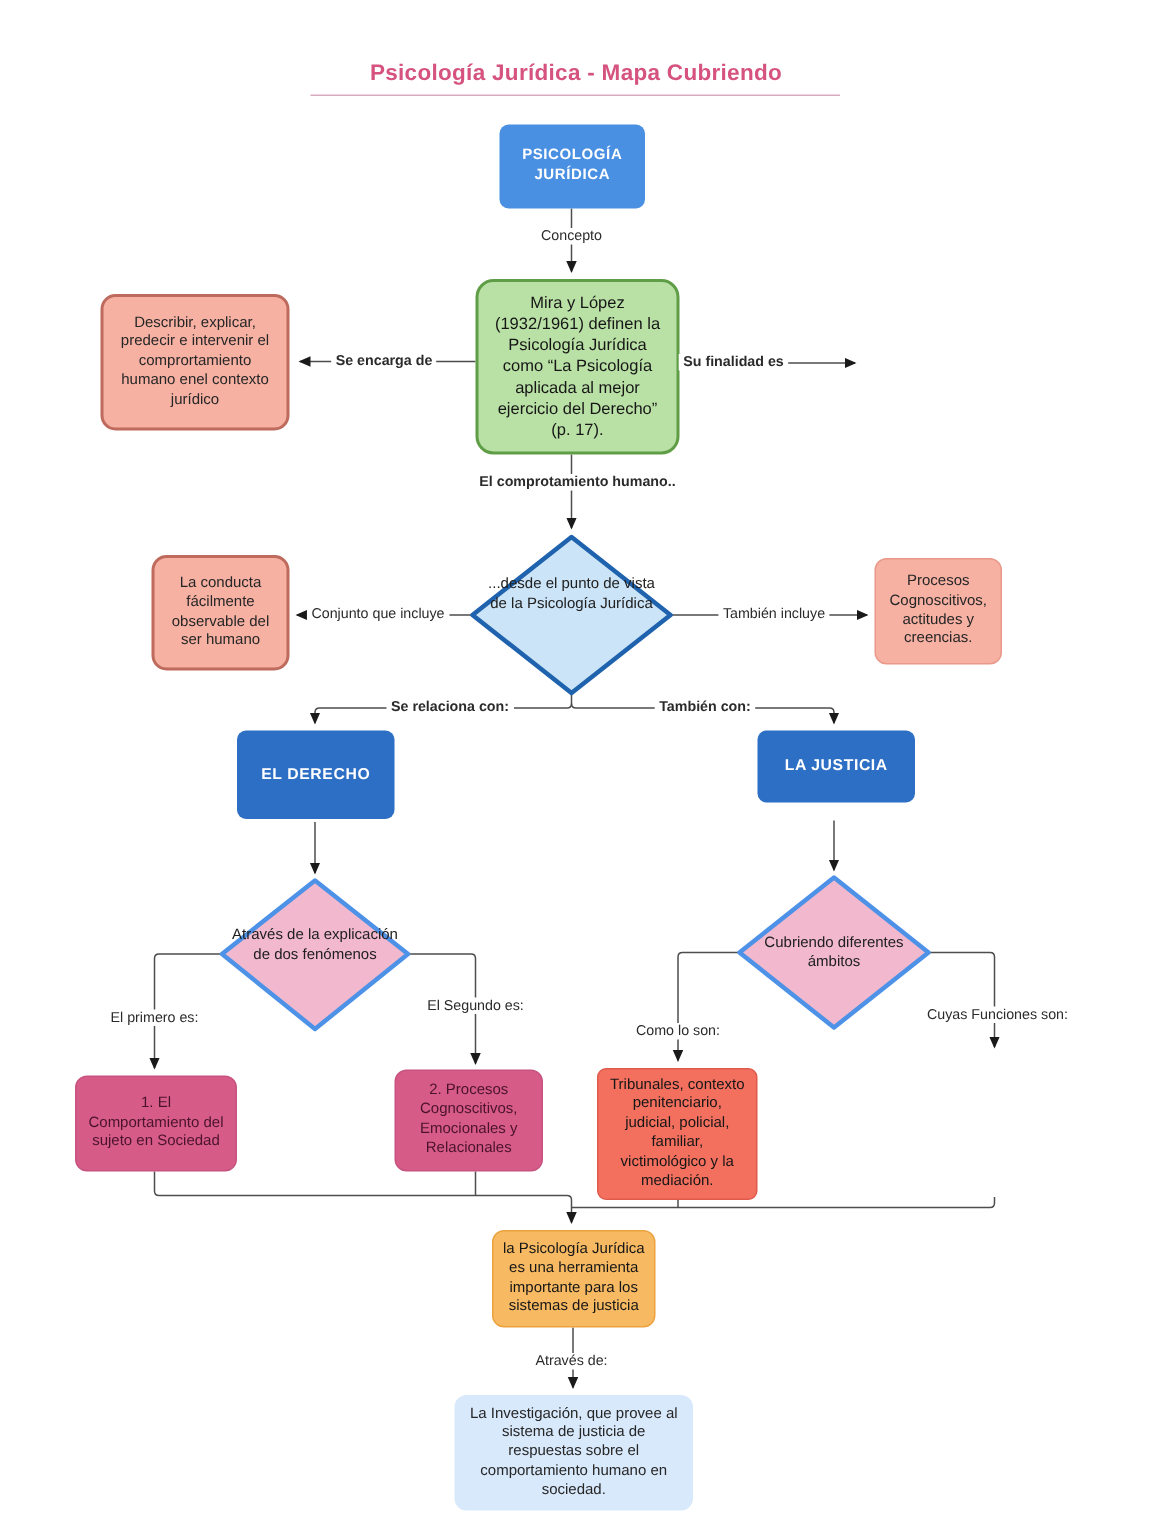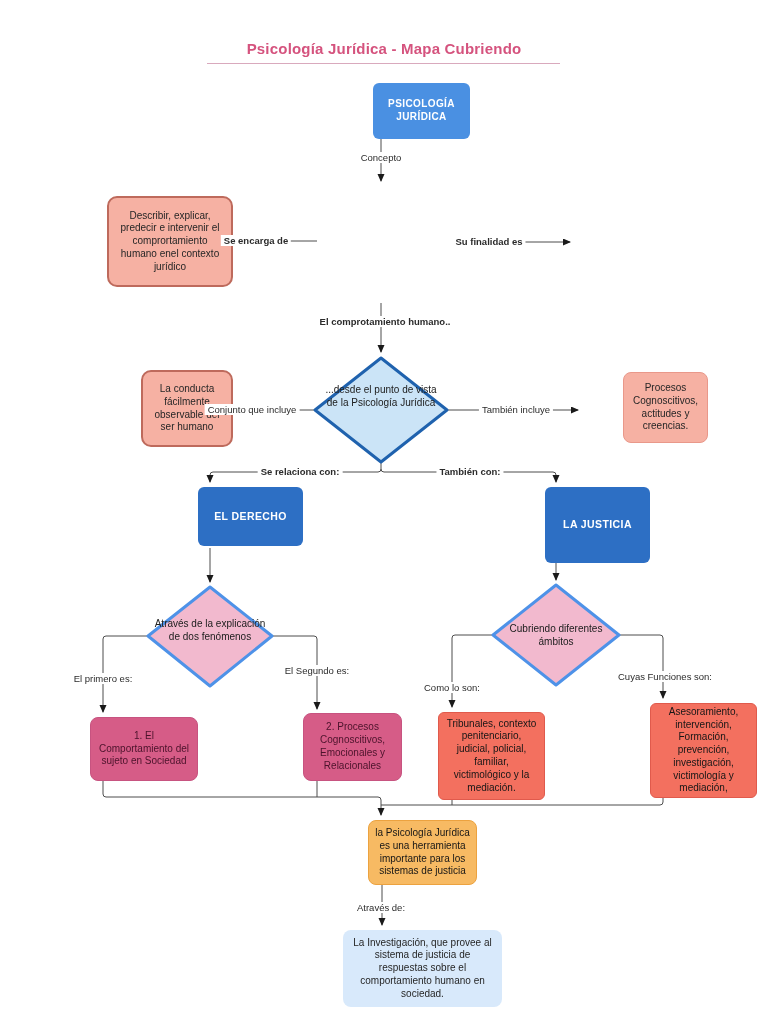--- a/index.html
+++ b/index.html
@@ -5,21 +5,21 @@
   * { margin:0; padding:0; box-sizing:border-box; }
   html,body { background:#ffffff; }
   body { font-family:"Liberation Sans", sans-serif; }
   .canvas { position:relative; width:768px; height:1024px; background:#fff; overflow:hidden; }
   .layer { position:absolute; left:0; top:0; }
   .page-title { position:absolute; left:0; top:40px; width:768px; text-align:center;
                 font-size:15px; font-weight:bold; color:var(--title,#D5537E); letter-spacing:.2px; }
   .title-rule { position:absolute; left:207px; top:63px; width:353px; height:1px;
                 background:var(--title-rule,#D9A9BD); }
   .node { position:absolute; display:flex; align-items:center; justify-content:center;
-          text-align:center; line-height:1.28; padding:0 6px;margin-left:40px; }
+          text-align:center; line-height:1.28; padding:0 6px; }
   .n-blue1 { background:var(--blue-primary,#4A90E2); color:#fff; font-weight:bold; font-size:10px;
              border-radius:6px; letter-spacing:.4px; }
   .n-blue2 { background:var(--blue-secondary,#2D6FC4); color:#fff; font-weight:bold; font-size:10.5px;
              border-radius:6px; letter-spacing:.4px; }
   .n-green { background:var(--green-fill,#B9E0A5); border:2px solid var(--green-stroke,#5F9E47);
              border-radius:12px; font-size:11px; color:#161616; }
   .n-salmon { background:var(--salmon-fill,#F6B1A3); border:2px solid var(--salmon-stroke,#BE6A5C);
               border-radius:10px; font-size:10px; color:#262626; }
   .n-salmon-plain { background:var(--salmon-fill,#F6B1A3); border:1px solid #E9988A;
                     border-radius:8px; font-size:10px; color:#262626; }
@@ -86,45 +86,45 @@
 
     <path class="line" d="M382,885 V925" marker-end="url(#arr)"></path>
 
     <polygon class="diamond-blue" points="381,358 447,410 381,462 315,410"></polygon>
     <polygon class="diamond-pink" points="210,587 272,636 210,686 148,636"></polygon>
     <polygon class="diamond-pink" points="556,585 619,635 556,685 493,635"></polygon>
   </svg>
 
   <div class="node n-blue1" style="left:333px;top:83px;width:97px;height:56px;">PSICOLOGÍA JURÍDICA</div>
 
+  <div class="node n-green" style="left:317px;top:186px;width:136px;height:117px;">Mira y López (1932/1961) definen la Psicología Jurídica como “La Psicología aplicada al mejor ejercicio del Derecho” (p. 17).</div>
 
   <div class="node n-salmon" style="left:67px;top:196px;width:126px;height:91px;">Describir, explicar, predecir e intervenir el comprortamiento humano enel contexto jurídico</div>
 
 
   <div class="d-text" style="left:322px;top:383px;width:118px;">...desde el punto de vista de la Psicología Jurídica</div>
 
   <div class="node n-salmon" style="left:101px;top:370px;width:92px;height:77px;">La conducta fácilmente observable del ser humano</div>
 
   <div class="node n-blue2" style="left:158px;top:487px;width:105px;height:59px;">EL DERECHO</div>
 
   <div class="node n-salmon-plain" style="left:583px;top:372px;width:85px;height:71px;">Procesos Cognoscitivos, actitudes y creencias.</div>
 
-  <div class="node n-blue2" style="left:505px;top:487px;width:105px;height:76px;">LA JUSTICIA</div>
+  <div class="node n-blue2" style="left:505px;top:487px;width:105px;height:48px;">LA JUSTICIA</div>
 
   <div class="d-text" style="left:152px;top:617px;width:116px;">Através de la explicación de dos fenómenos</div>
 
   <div class="d-text" style="left:496px;top:622px;width:120px;">Cubriendo diferentes ámbitos</div>
 
   <div class="node n-darkpink" style="left:50px;top:717px;width:108px;height:64px;">1. El Comportamiento del sujeto en Sociedad</div>
 
   <div class="node n-darkpink" style="left:263px;top:713px;width:99px;height:68px;">2. Procesos Cognoscitivos, Emocionales y Relacionales</div>
 
   <div class="node n-coral" style="left:398px;top:712px;width:107px;height:88px;">Tribunales, contexto penitenciario, judicial, policial, familiar, victimológico y la mediación.</div>
 
-  <div class="node n-coral" style="left:610px;top:703px;width:107px;height:95px;">Asesoramiento, intervención, Formación, prevención, investigación, victimología y mediación,</div>
 
   <div class="node n-orange" style="left:328px;top:820px;width:109px;height:65px;">la Psicología Jurídica es una herramienta importante para los sistemas de justicia</div>
 
   <div class="node n-lightblue" style="left:303px;top:930px;width:159px;height:77px;">La Investigación, que provee al sistema de justicia de respuestas sobre el comportamiento humano en sociedad.</div>
 
   <span class="elabel" style="left:381px;top:152px;">Concepto</span>
   <span class="elabel b" style="left:256px;top:235px;">Se encarga de</span>
   <span class="elabel b" style="left:489px;top:236px;">Su finalidad es</span>
   <span class="elabel b" style="left:385px;top:316px;">El comprotamiento humano..</span>
   <span class="elabel" style="left:252px;top:404px;">Conjunto que incluye</span>

